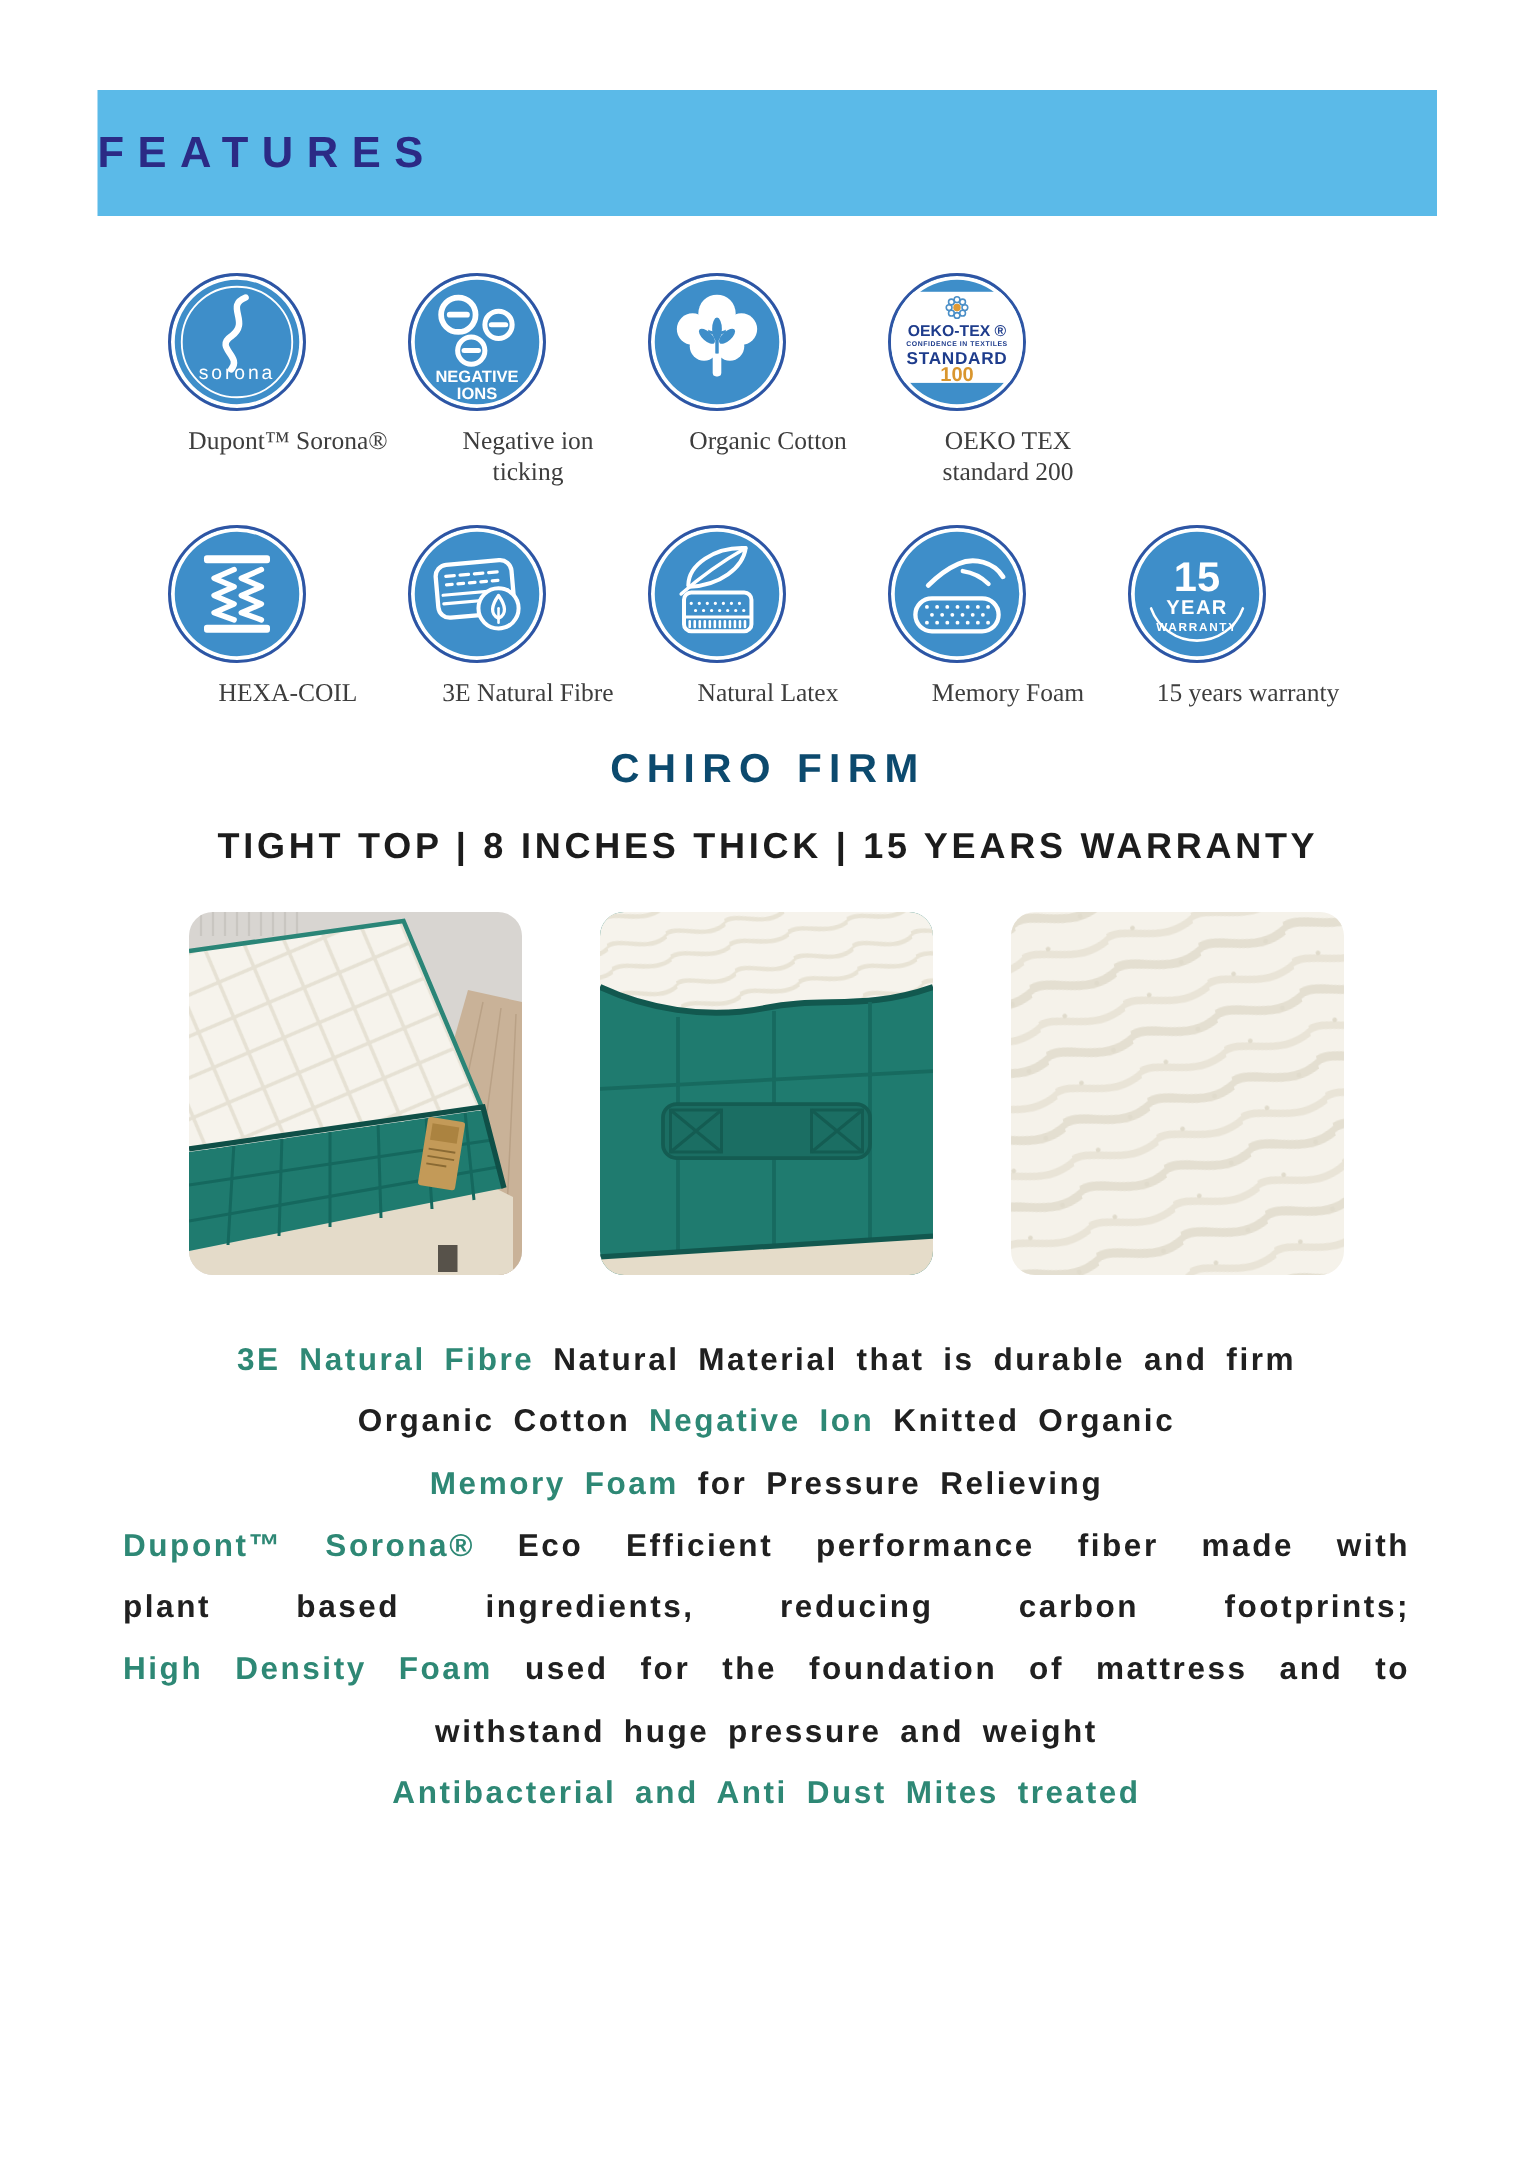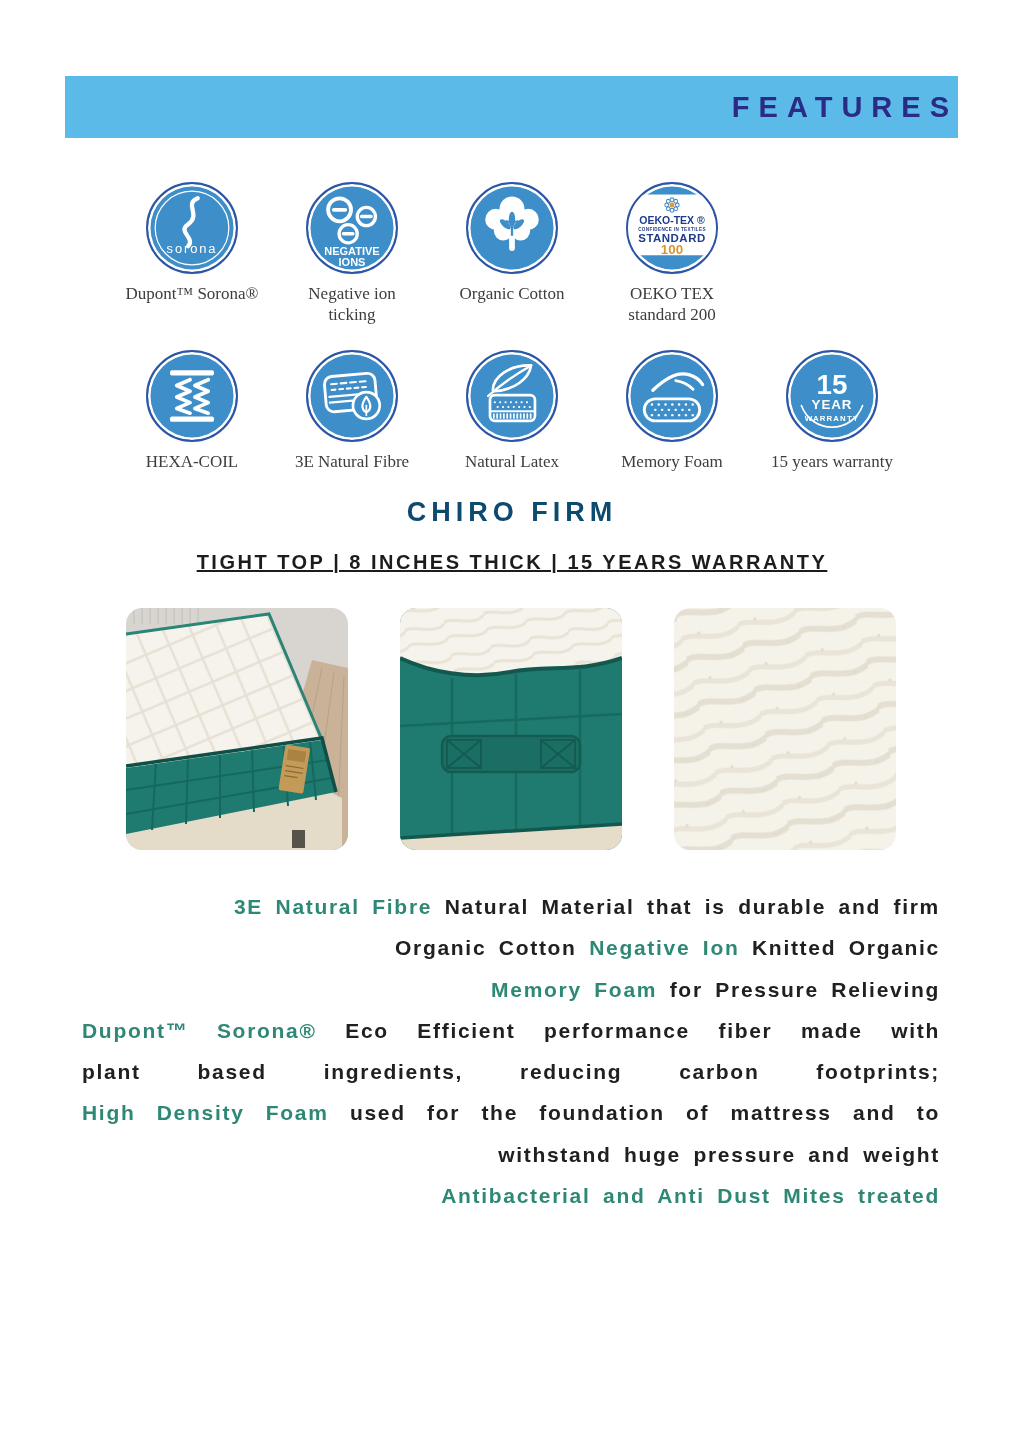--- a/index.html
+++ b/index.html
@@ -1,47 +1,47 @@
 <!DOCTYPE html>
 <html><head>
 <meta charset="utf-8">
 <style>
   html,body{margin:0;padding:0;background:#ffffff;}
   .page{position:relative;width:1024px;height:1448px;background:#fff;overflow:hidden;
         font-family:"Liberation Sans",sans-serif;}
   
-  .banner{position:absolute;left:65px;top:76px;width:893px;height:62px;background:#5bbae8;
-          display:flex;align-items:center;justify-content:flex-end;}
+  .banner{position:absolute;left:65px;top:60px;width:893px;height:84px;background:#5bbae8;
+          display:flex;align-items:center;justify-content:flex-start;}
   .banner h1{margin:0;font-size:29px;font-weight:bold;letter-spacing:9px;color:#2b2a85;}
   
   .icon-row{position:absolute;left:112px;width:800px;display:flex;}
   .row1{top:182px;} .row2{top:350px;}
-  .cell{width:160px;display:flex;flex-direction:column;align-items:center;}
+  .cell{width:160px;display:flex;flex-direction:column;}
   .circle{width:88px;height:88px;border-radius:50%;background:#3e8ec9;border:2px solid #2e55a4;
           box-shadow:inset 0 0 0 2.5px #fff;overflow:hidden;flex:0 0 auto;}
   .circle svg{display:block;width:100%;height:100%;}
   .feat-label{margin-top:10px;font-family:"Liberation Serif",serif;font-size:17px;line-height:1.22;
               color:#3d3d3d;text-align:center;white-space:pre-line;}
   .ic{stroke:#fff;fill:none;stroke-linecap:round;stroke-linejoin:round;}
   .ictxt{fill:#fff;font-family:"Liberation Sans",sans-serif;text-anchor:middle;}
   .navytxt{fill:#1e3c8c;font-family:"Liberation Sans",sans-serif;text-anchor:middle;}
   
   .product-title{position:absolute;top:497px;left:0;width:100%;margin:0;text-align:center;
                  font-size:27px;font-weight:bold;letter-spacing:5px;color:#0c4a6e;}
   .product-subtitle{position:absolute;top:551px;left:0;width:100%;text-align:center;
-                    font-size:20px;font-weight:bold;letter-spacing:2.5px;color:#1c1c1c;text-decoration:underline;}
+                    font-size:24px;font-weight:bold;letter-spacing:2.5px;color:#1c1c1c;}
   
   .photos{position:absolute;top:608px;left:126px;width:770px;height:242px;display:flex;gap:52px;}
   .photo{width:222px;height:242px;border-radius:16px;overflow:hidden;}
   .photo svg{display:block;width:100%;height:100%;}
   
   .description{position:absolute;top:886px;left:82px;width:858px;font-size:21px;font-weight:700;
                letter-spacing:1.7px;word-spacing:5px;line-height:41.3px;color:#202020;}
   .para{margin:0;}
-  .dline{text-align:right;}
+  .dline{text-align:center;}
   .dline.just{text-align:justify;text-align-last:justify;}
   .hl{color:#2e8875;}
 </style>
 </head>
 <body>
 
 <div class="page">
 
   <div class="banner">
     <h1>FEATURES</h1>

